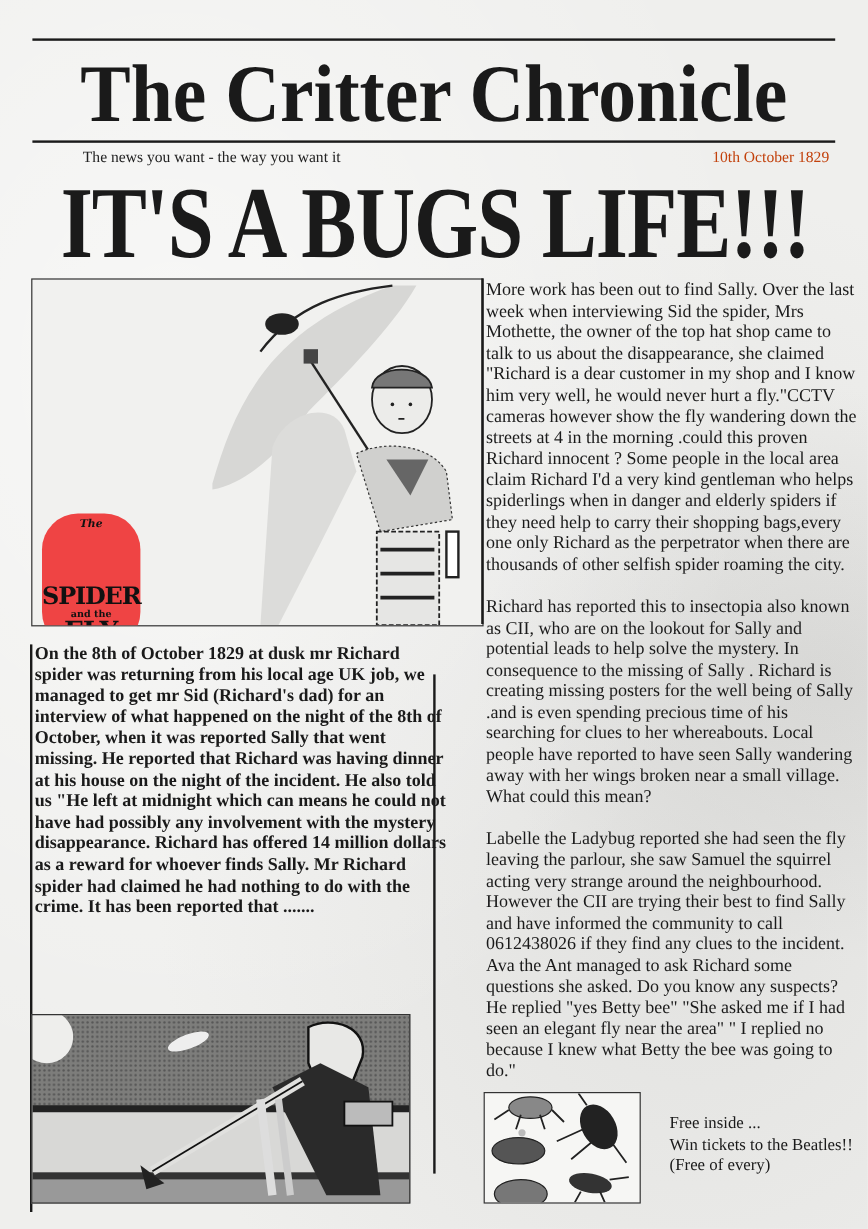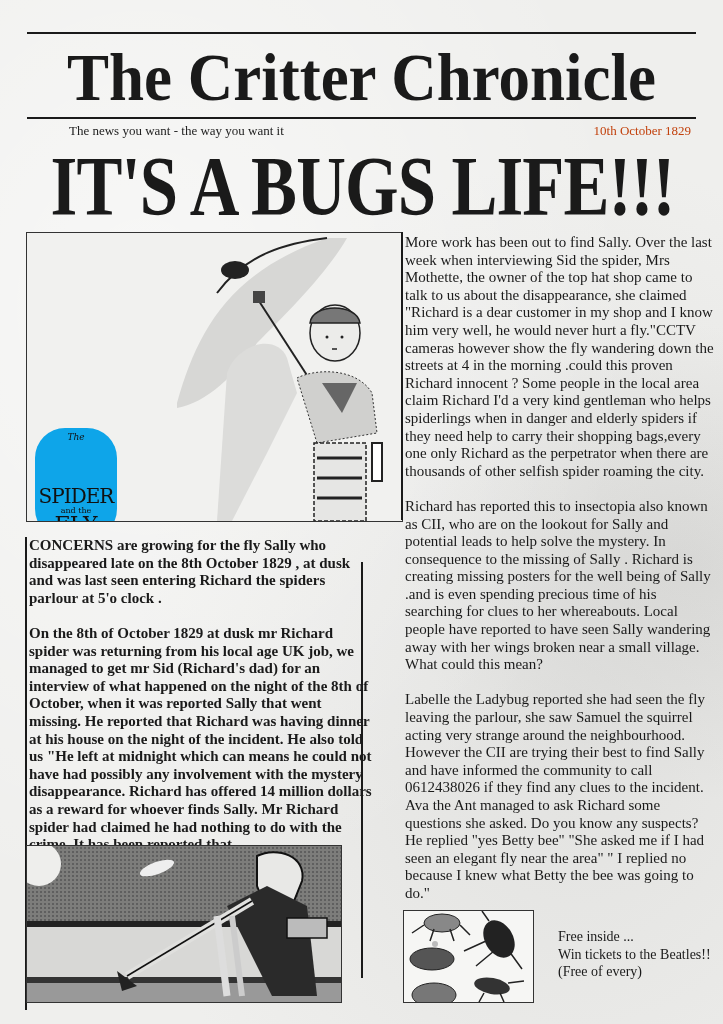--- a/index.html
+++ b/index.html
@@ -58,41 +58,40 @@
       <circle cx="315" cy="104" r="1.5" fill="#222"></circle>
     <path d="M305,116 L310,116" stroke="#222" stroke-width="1.5"></path>
     <path d="M270,145 C290,135 330,135 345,160 L350,200 L290,210 Z" fill="#d0d0ce" stroke="#333" stroke-width="1" stroke-dasharray="2,2"></path>
     <path d="M295,150 L315,180 L330,150 Z" fill="#666"></path>
     <rect x="287" y="210" width="52" height="78" fill="#e6e6e4" stroke="#222" stroke-width="1.5" stroke-dasharray="4,2"></rect>
     <line x1="290" y1="225" x2="335" y2="225" stroke="#222" stroke-width="3"></line>
     <line x1="290" y1="245" x2="335" y2="245" stroke="#222" stroke-width="3"></line>
     <line x1="290" y1="265" x2="335" y2="265" stroke="#222" stroke-width="3"></line>
     <rect x="345" y="210" width="10" height="38" fill="#fff" stroke="#222" stroke-width="2"></rect>
   </svg>
-  <div style="position:absolute; left:8px; top:195px; width:82px; text-align:center; font-family:'DejaVu Serif', serif; font-weight:normal; color:#111; background:#0ea5e9; border-radius:30px; padding:4px 0;">
+  <div style="position:absolute; left:8px; top:195px; width:82px; text-align:center; font-family:'DejaVu Serif', serif; font-weight:bold; color:#111; background:#ef4444; border-radius:30px; padding:4px 0;">
     <div style="font-size:9px; font-style:italic;">The</div>
     <div style="font-size:20px; line-height:20px; letter-spacing:-1px;margin-top:44px;">SPIDER</div>
     <div style="font-size:8px;">and the</div>
     <div style="font-size:22px; line-height:20px;">FLY</div>
   </div>
 </div>
 
 <div class="rule" style="left:401px; top:232px; width:1.5px; height:288px;"></div>
 
 <div class="abs body-text" style="left:405px; top:234px; width:312px;">
   <p>More work has been  out to find Sally. Over the last week when interviewing Sid the spider, Mrs Mothette, the owner of the top hat shop came  to talk to us about the disappearance, she claimed "Richard is a dear customer in my shop and I know him very well, he would never hurt a fly."CCTV cameras however show the fly wandering down the streets at 4 in the morning .could this proven Richard innocent ? Some people in the local area claim Richard I'd a very kind gentleman who helps spiderlings when in danger and elderly spiders if they need help to carry their shopping bags,every one only Richard as the perpetrator when there are thousands of other selfish spider roaming the city.</p>
   <p>Richard has reported this to insectopia also known as CII, who are on the lookout for Sally and potential leads to help solve the mystery. In consequence to the missing of Sally . Richard is creating missing posters for the well being of Sally .and is even spending precious time of his searching for clues to her whereabouts. Local people have reported to have seen Sally wandering away with her wings broken near a small village. What could this mean?</p>
   <p>Labelle the Ladybug reported she had seen the fly leaving the parlour, she saw Samuel the squirrel acting very strange around the neighbourhood. However the CII are trying their best to find Sally and have informed the community to call 0612438026 if they find any clues to the incident. Ava the Ant managed to ask Richard some questions she asked. Do you know any suspects? He replied "yes Betty bee" "She asked me if I had seen an elegant fly near the area" " I replied no because I knew what Betty the bee was going to do."</p>
 </div>
 
 <div class="rule" style="left:25px; top:537px; width:1.5px; height:473px;"></div>
 <div class="rule" style="left:361px; top:562px; width:1.5px; height:416px;"></div>
 
 <div class="abs bold-text" style="left:29px; top:537px; width:345px;">
-  <p>CONCERNS are growing for the fly Sally who disappeared late on the 8th October 1829 , at dusk and was last seen entering Richard the spiders parlour  at 5'o clock .</p>
   <p>On the 8th of October 1829 at dusk mr Richard spider was returning from his local age UK job, we managed to get mr Sid (Richard's dad) for an interview of what happened on the night of the 8th of October, when it was reported Sally that went missing. He reported that Richard was having dinner at his house on the night of the incident. He also told us "He left at midnight which can means he could not have had possibly any involvement with the mystery disappearance. Richard has offered 14 million dollars as a reward for whoever finds Sally. Mr Richard spider had claimed he had nothing to do with the crime. It has been reported that .......</p>
 </div>
 
 <div class="imgbox" style="left:26px; top:845px; width:314px; height:156px; background:#9a9a98;">
   <svg width="314" height="156" viewBox="0 0 314 156">
     <defs>
       <pattern id="dots" width="4" height="4" patternUnits="userSpaceOnUse">
         <circle cx="2" cy="2" r="1" fill="#555"></circle>
       </pattern>
     </defs>

